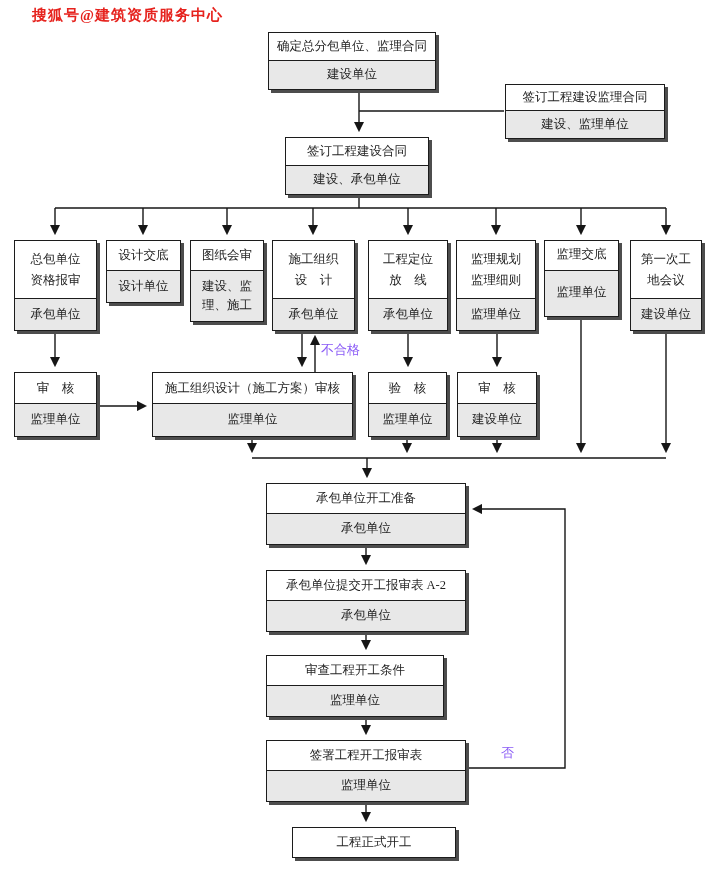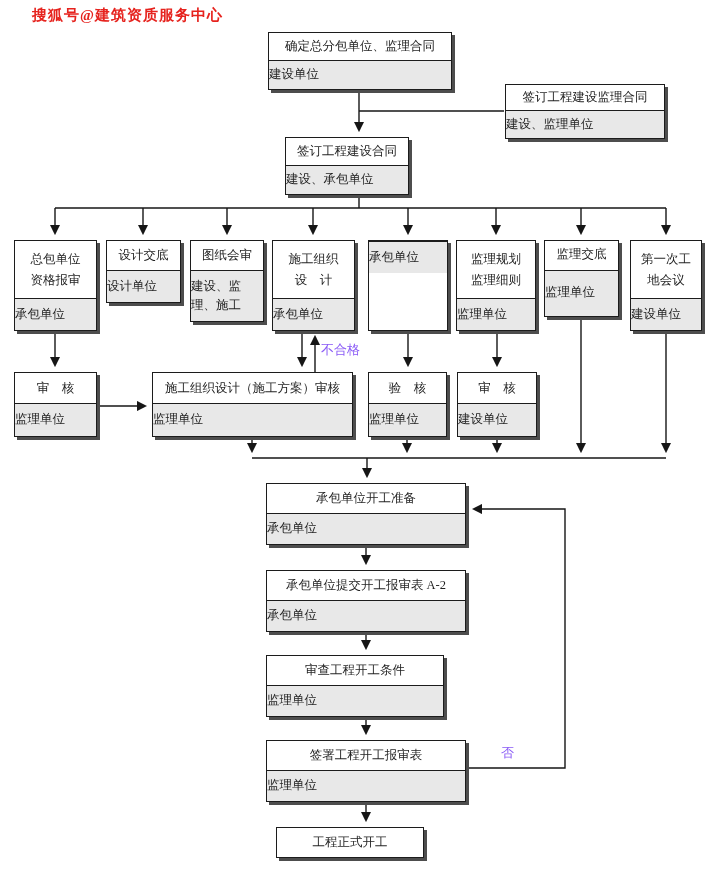--- a/index.html
+++ b/index.html
@@ -17,21 +17,21 @@
     position:absolute;display:flex;flex-direction:column;
     border:1.2px solid #1c1c1c;background:#ffffff;
     box-shadow:3px 3px 0 #4d4d4d;box-sizing:border-box;
   }
   .nt{
     flex:1;display:flex;flex-direction:column;align-items:center;justify-content:center;
     font-size:12.5px;line-height:1.65;text-align:center;padding:1px 2px;background:#ffffff;
   }
   .nt span{display:block;white-space:nowrap;}
   .na{
-    display:flex;align-items:flex-start;justify-content:center;flex-direction:column;
+    display:flex;align-items:center;justify-content:center;flex-direction:column;
     border-top:1.2px solid #1c1c1c;background:#e8e8e8;
     font-size:12.5px;text-align:center;line-height:1.55;
   }
   .na span{display:block;white-space:nowrap;}
   .edge-label{position:absolute;font-size:13px;white-space:nowrap;color:#8b5cf6;}
 </style>
 </head>
 <body>
 
 <div class="stage">
@@ -78,39 +78,39 @@
     <line x1="366" y1="632" x2="366" y2="648" marker-end="url(#ah)"></line>
     <line x1="366" y1="717" x2="366" y2="733" marker-end="url(#ah)"></line>
     <line x1="366" y1="802" x2="366" y2="820" marker-end="url(#ah)"></line>
 
     <polyline points="466,768 565,768 565,509 474,509" marker-end="url(#ah)"></polyline>
   </svg>
 
   <div class="edge-label" style="left:321px;top:341px;">不合格</div>
   <div class="edge-label" style="left:501px;top:744px;">否</div>
 
-  <div class="node" style="left:268px;top:32px;width:184px;height:58px;">
+  <div class="node" style="left:268px;top:32px;width:168px;height:58px;">
     <div class="nt">
         <span>确定总分包单位、监理合同</span>
       </div>
     <div class="na" style="height:28px;">
         <span>建设单位</span>
       </div>
   </div>
 
   <div class="node" style="left:505px;top:84px;width:160px;height:55px;">
     <div class="nt">
         <span>签订工程建设监理合同</span>
       </div>
     <div class="na" style="height:27px;">
         <span>建设、监理单位</span>
       </div>
   </div>
 
-  <div class="node" style="left:285px;top:137px;width:124px;height:58px;">
+  <div class="node" style="left:285px;top:137px;width:144px;height:58px;">
     <div class="nt">
         <span>签订工程建设合同</span>
       </div>
     <div class="na" style="height:28px;">
         <span>建设、承包单位</span>
       </div>
   </div>
 
   <div class="node" style="left:14px;top:240px;width:83px;height:91px;">
     <div class="nt">
@@ -145,20 +145,24 @@
     <div class="nt">
         <span>施工组织</span>
         <span>设　计</span>
       </div>
     <div class="na" style="height:31px;">
         <span>承包单位</span>
       </div>
   </div>
 
   <div class="node" style="left:368px;top:240px;width:80px;height:91px;">
+    <div class="nt">
+        <span>工程定位</span>
+        <span>放　线</span>
+      </div>
     <div class="na" style="height:31px;">
         <span>承包单位</span>
       </div>
   </div>
 
   <div class="node" style="left:456px;top:240px;width:80px;height:91px;">
     <div class="nt">
         <span>监理规划</span>
         <span>监理细则</span>
       </div>
@@ -251,19 +255,19 @@
 
   <div class="node" style="left:266px;top:740px;width:200px;height:62px;">
     <div class="nt">
         <span>签署工程开工报审表</span>
       </div>
     <div class="na" style="height:30px;">
         <span>监理单位</span>
       </div>
   </div>
 
-  <div class="node" style="left:276px;top:827px;width:148px;height:31px;font-family:Liberation Serif, serif;">
+  <div class="node" style="left:292px;top:827px;width:164px;height:31px;font-family:Liberation Serif, serif;">
     <div class="nt">
         <span>工程正式开工</span>
       </div>
   </div>
 
 </div>
 
 </body></html>

